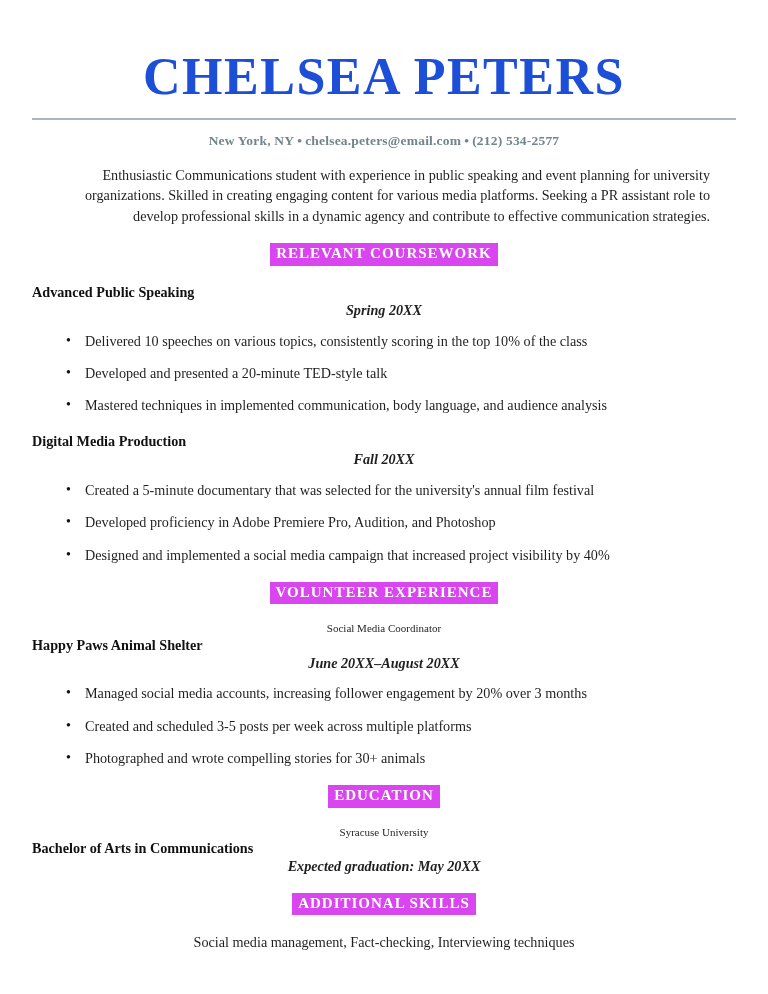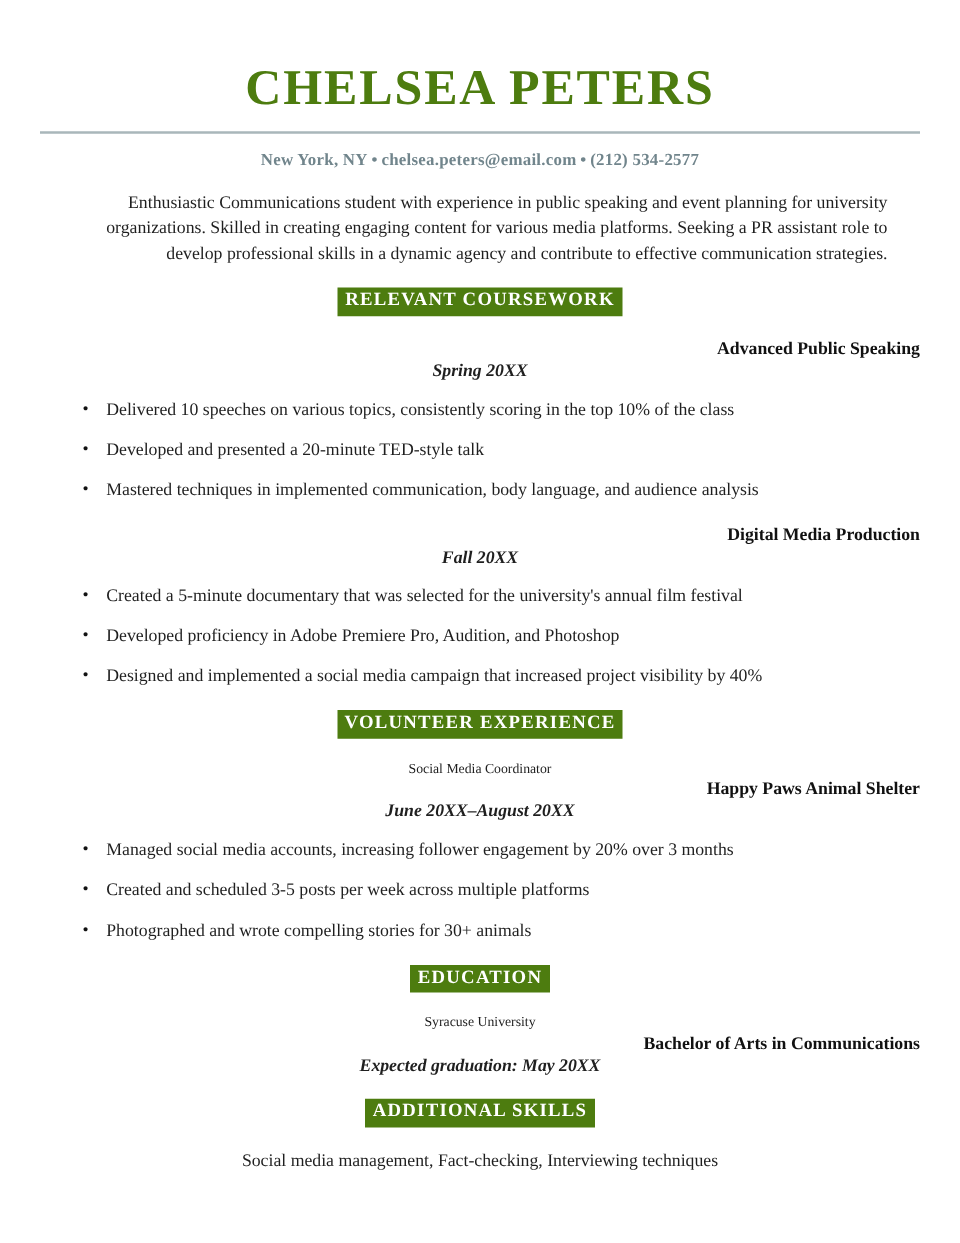--- a/index.html
+++ b/index.html
@@ -20,24 +20,24 @@
     height: 994px;
     box-sizing: border-box;
     padding: 0 32px;
     background: #ffffff;
     position: relative;
   }
 
   
   .name {
     text-align: center;
-    font-size: 40px;
+    font-size: 52px;
     font-weight: bold;
     letter-spacing: 1.5px;
-    color: #4d7c0f;
+    color: #1d4ed8;
     margin: 0;
     padding-top: 48px;
     line-height: 1.1;
     font-family: "Liberation Serif", "DejaVu Serif", serif;
   }
   .name-rule {
     height: 2px;
     background: #a9b7ba;
     margin-top: 13px;
     width: 100%;
@@ -68,34 +68,34 @@
   .section {
     margin-top: 17px;
   }
   .section-head {
     text-align: center;
     margin: 0;
     line-height: 1;
   }
   .section-head .bar {
     display: inline-block;
-    background: #4d7c0f;
+    background: #d946ef;
     color: #ffffff;
     font-size: 15px;
     font-weight: bold;
     letter-spacing: 1px;
     padding: 3px 6px 4px 6px;
     line-height: 1.05;
   }
 
   .block {
     margin-top: 17px;
   }
   .block-title {
-    text-align: right;
+    text-align: left;
     font-size: 14.2px;
     font-weight: bold;
     color: #111111;
     line-height: 1.28;
   }
   .block-sub {
     text-align: center;
     font-size: 11px;
     line-height: 1.28;
     color: #1f1f1f;

